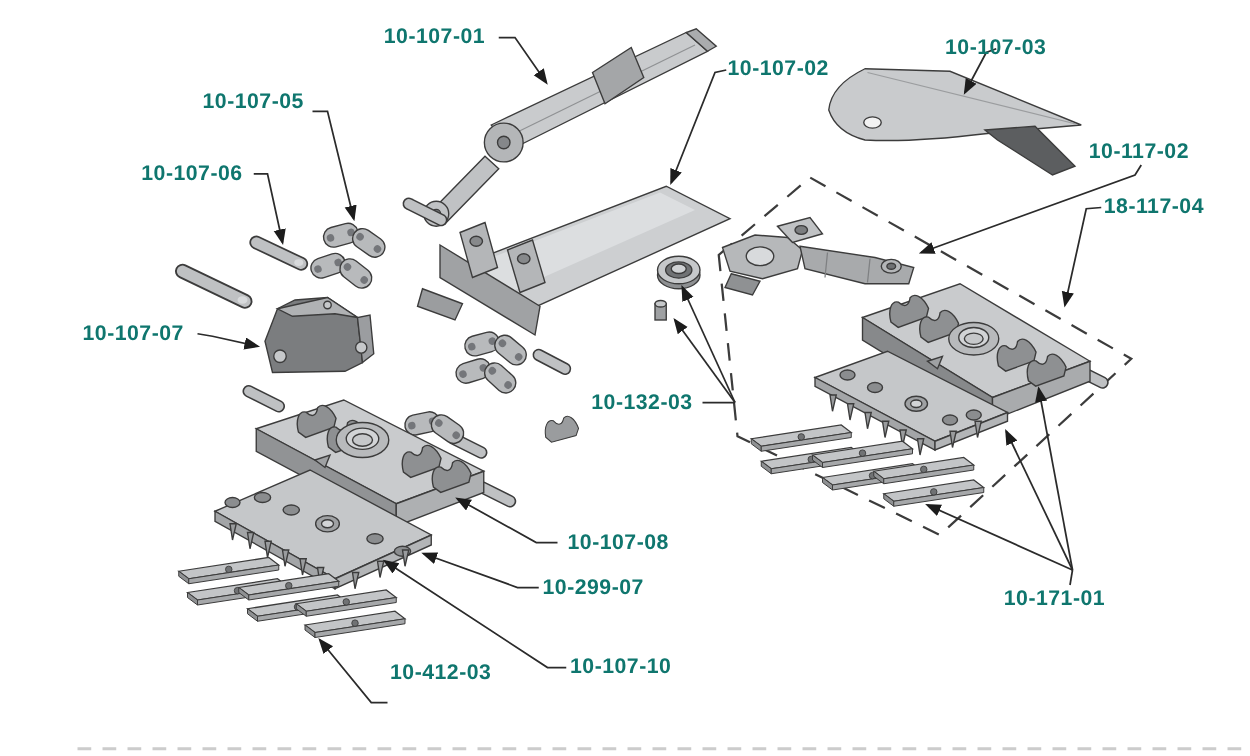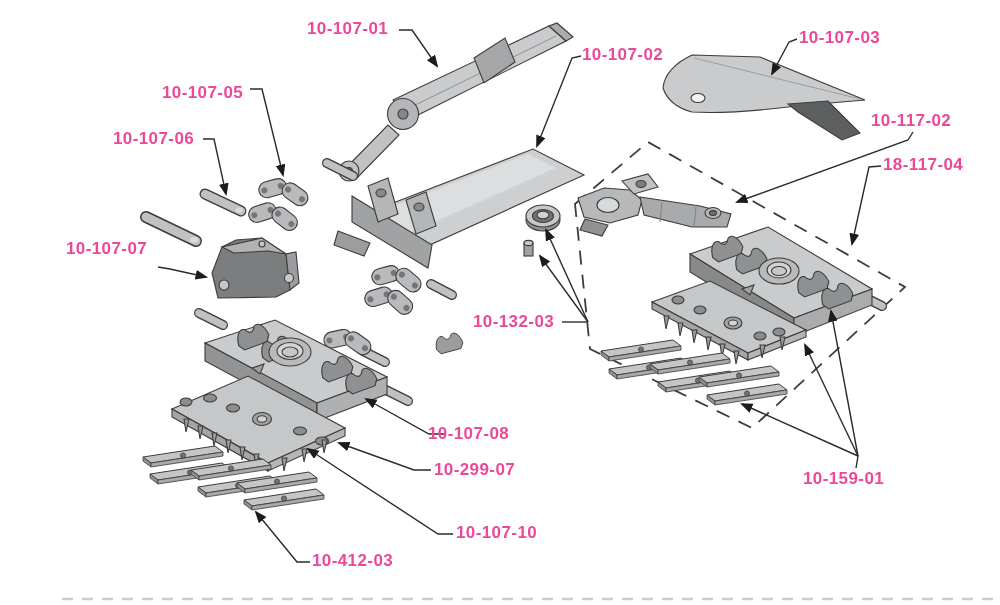--- a/index.html
+++ b/index.html
@@ -3,21 +3,21 @@
 <meta charset="utf-8">
 <style>
   html,body{margin:0;padding:0;background:#ffffff;}
   .stage{
     position:relative;width:1000px;height:605px;background:#ffffff;
     font-family:"Liberation Sans",sans-serif;overflow:hidden;
   }
   .stage svg{position:absolute;left:0;top:0;}
   .label{
     position:absolute;font-weight:bold;font-size:17px;line-height:17px;
-    letter-spacing:.4px;color:#ec4899;white-space:nowrap;user-select:none;
+    letter-spacing:.4px;color:#0f766e;white-space:nowrap;user-select:none;
   }
 </style>
 </head>
 <body>
 
 <div class="stage">
 
 <svg width="1000" height="605" viewBox="0 0 1000 605">
   <defs>
     <marker id="arr" markerWidth="9" markerHeight="8" refX="7.5" refY="3.5" orient="auto">
@@ -272,26 +272,26 @@
       <polyline points="856,468 858,456"></polyline>
       <polyline points="858,456 742,404" marker-end="url(#arr)"></polyline>
       <polyline points="858,456 805,345" marker-end="url(#arr)"></polyline>
       <polyline points="858,456 831,311" marker-end="url(#arr)"></polyline>
     </g>
   </g>
 </svg>
 
 <div class="label" style="left:307px;top:20px">10-107-01</div>
 <div class="label" style="left:582px;top:46px">10-107-02</div>
-<div class="label" style="left:799px;top:29px">10-107-03</div>
+<div class="label" style="left:756px;top:29px">10-107-03</div>
 <div class="label" style="left:871px;top:112px">10-117-02</div>
 <div class="label" style="left:883px;top:156px">18-117-04</div>
-<div class="label" style="left:162px;top:84px">10-107-05</div>
+<div class="label" style="left:162px;top:72px">10-107-05</div>
 <div class="label" style="left:113px;top:130px">10-107-06</div>
-<div class="label" style="left:66px;top:240px">10-107-07</div>
+<div class="label" style="left:66px;top:258px">10-107-07</div>
 <div class="label" style="left:473px;top:313px">10-132-03</div>
-<div class="label" style="left:428px;top:425px">10-107-08</div>
+<div class="label" style="left:454px;top:425px">10-107-08</div>
 <div class="label" style="left:434px;top:461px">10-299-07</div>
 <div class="label" style="left:456px;top:524px">10-107-10</div>
-<div class="label" style="left:312px;top:552px">10-412-03</div>
-<div class="label" style="left:803px;top:470px">10-159-01</div>
+<div class="label" style="left:312px;top:529px">10-412-03</div>
+<div class="label" style="left:803px;top:470px">10-171-01</div>
 
 </div>
 
 </body></html>

